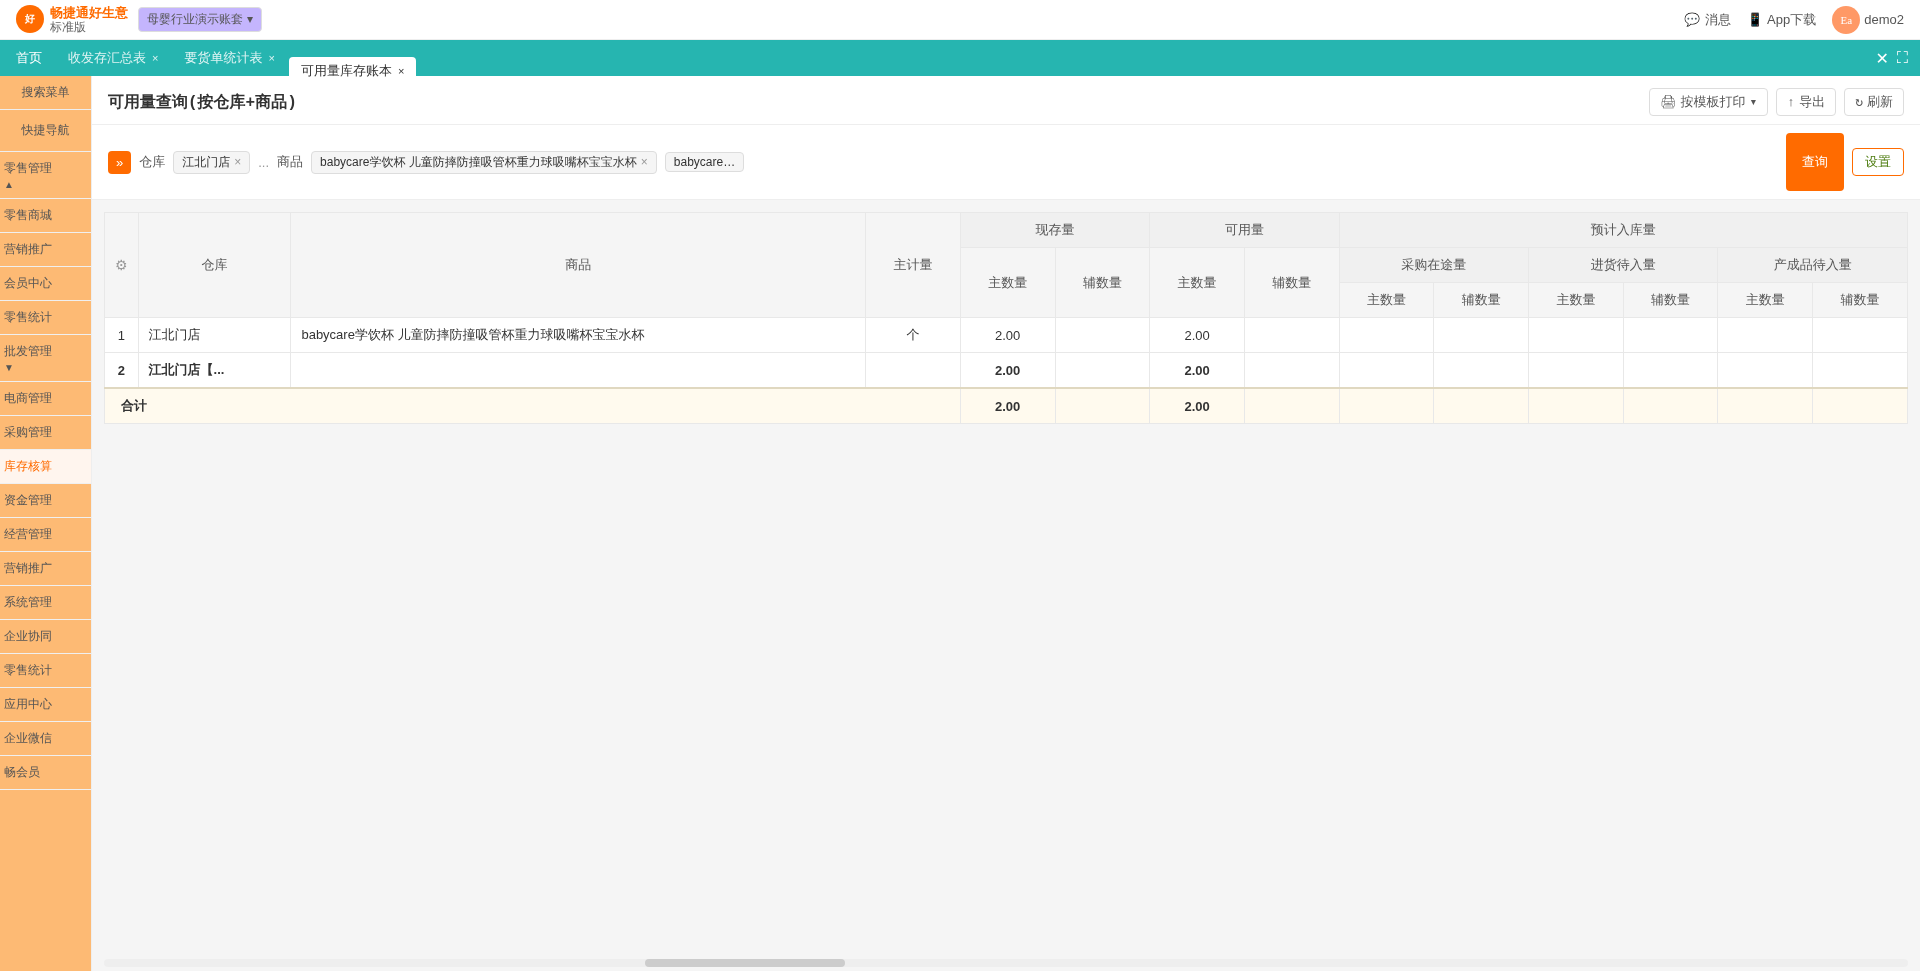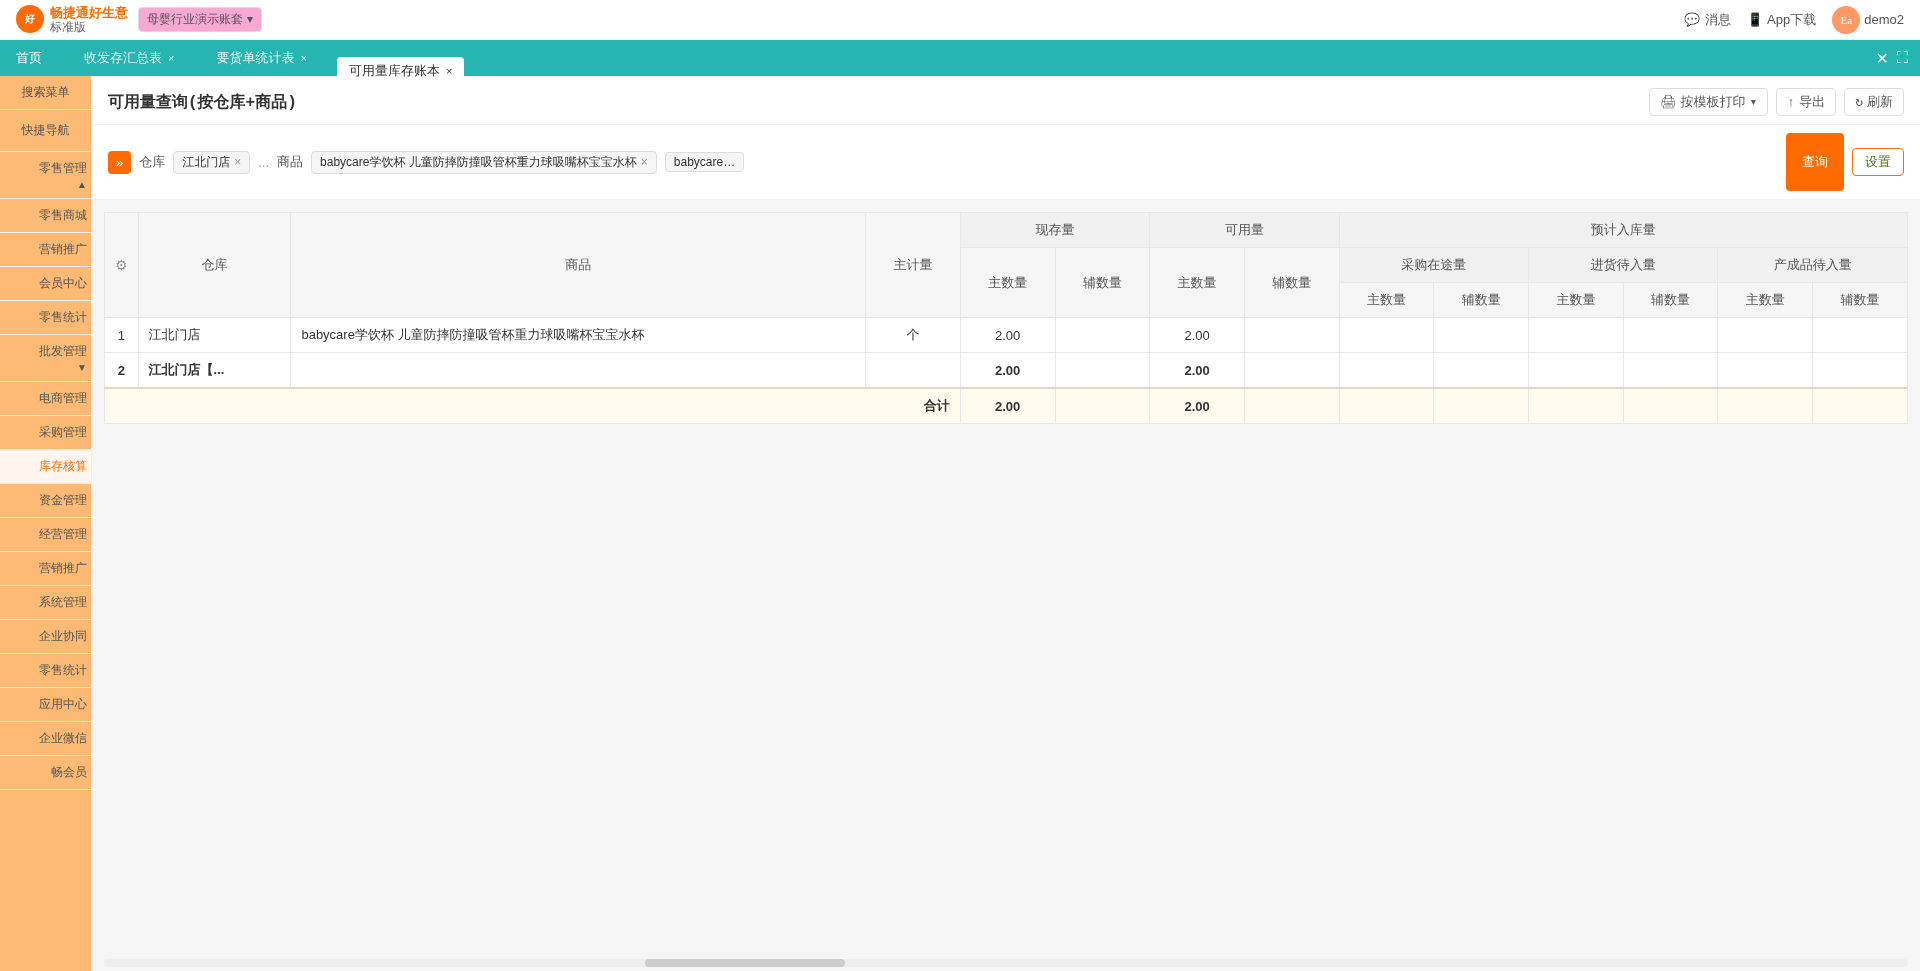--- a/index.html
+++ b/index.html
@@ -13,33 +13,33 @@
       display: flex;
       align-items: center;
       padding: 0 16px;
       justify-content: space-between;
     }
     .top-bar-left { display: flex; align-items: center; gap: 10px; }
     .logo-area { display: flex; align-items: center; gap: 6px; }
     .logo-icon { width: 28px; height: 28px; background: #ff6b00; border-radius: 50%; display: flex; align-items: center; justify-content: center; color: white; font-size: 10px; font-weight: bold; }
     .logo-text { font-size: 12px; color: #666; line-height: 1.2; }
     .logo-text .brand { color: #ff6b00; font-weight: bold; font-size: 13px; }
-    .industry-selector { display: flex; align-items: center; gap: 4px; background: #f9a8d4; border: 1px solid #ddd; border-radius: 4px; padding: 3px 8px; cursor: pointer; font-size: 12px; color: #555; }
+    .industry-selector { display: flex; align-items: center; gap: 4px; background: #c4b5fd; border: 1px solid #ddd; border-radius: 4px; padding: 3px 8px; cursor: pointer; font-size: 12px; color: #555; }
     .top-bar-right { display: flex; align-items: center; gap: 16px; }
     .top-bar-btn { display: flex; align-items: center; gap: 4px; cursor: pointer; color: #555; font-size: 13px; }
     .avatar { width: 28px; height: 28px; border-radius: 50%; background: #ccc; overflow: hidden; display: flex; align-items: center; justify-content: center; font-size: 11px; color: white; background: #ff9966; font-family: Liberation Serif, serif; }
 
     
     .tab-bar {
       height: 36px;
       background: #26b5b0;
       display: flex;
       align-items: center;
       padding: 0 4px;
-      gap: 18px;
+      gap: 2px;
     }
     .tab-item {
       height: 28px;
       padding: 0 12px;
       border-radius: 4px 4px 0 0;
       display: flex;
       align-items: center;
       gap: 6px;
       cursor: pointer;
       font-size: 13px;
@@ -80,21 +80,21 @@
     .sidebar-nav span { font-size: 12px; color: #555; display: block; text-align: center; cursor: pointer; padding: 4px 0; }
     .sidebar-item {
       padding: 8px 4px;
       text-align: center;
       cursor: pointer;
       font-size: 12px;
       color: #555;
       border-bottom: 1px solid #f0f0f0;
       display: flex;
       flex-direction: column;
-      align-items: flex-end;
+      align-items: flex-start;
       gap: 2px;
     }
     .sidebar-item.active { color: #ff6b00; background: #fff5ee; }
     .sidebar-item .arrow { font-size: 10px; }
 
     
     .main-content {
       flex: 1;
       display: flex;
       flex-direction: column;
@@ -473,21 +473,21 @@
             <td></td>
             <td></td>
             <td></td>
             <td></td>
             <td></td>
             <td></td>
           </tr>
         </tbody>
         <tfoot>
           <tr class="total-row">
-            <td colspan="4" style="text-align:right; padding-left: 16px;">合计</td>
+            <td colspan="4" style="text-align:left; padding-left: 16px;">合计</td>
             <td>2.00</td>
             <td></td>
             <td>2.00</td>
             <td></td>
             <td></td>
             <td></td>
             <td></td>
             <td></td>
             <td></td>
             <td></td>

